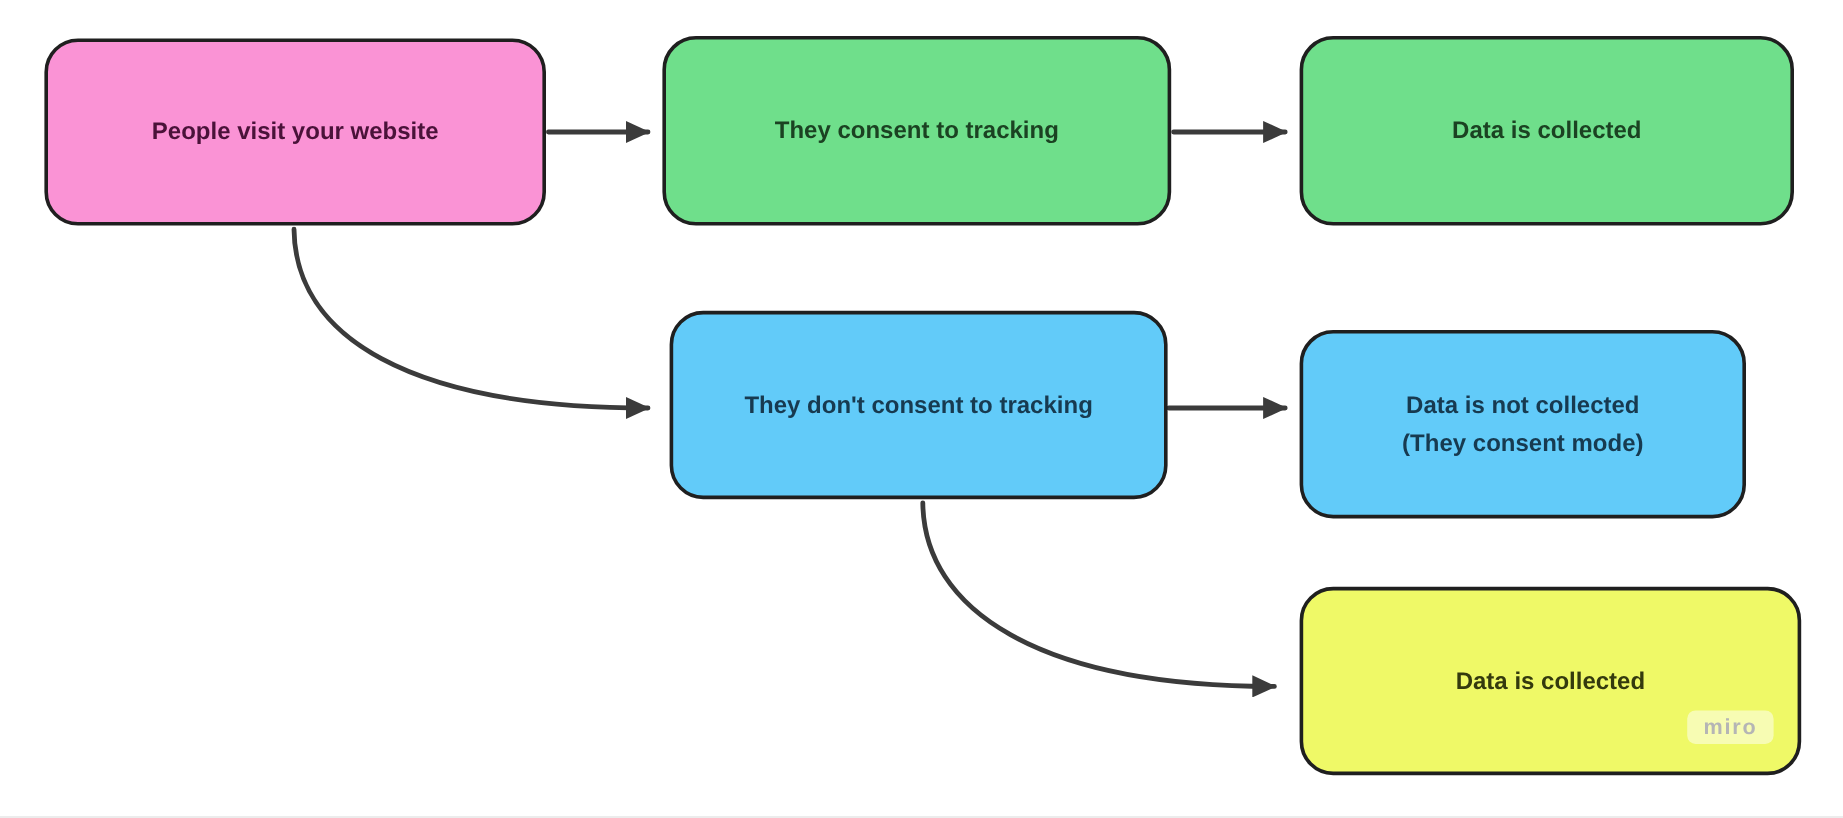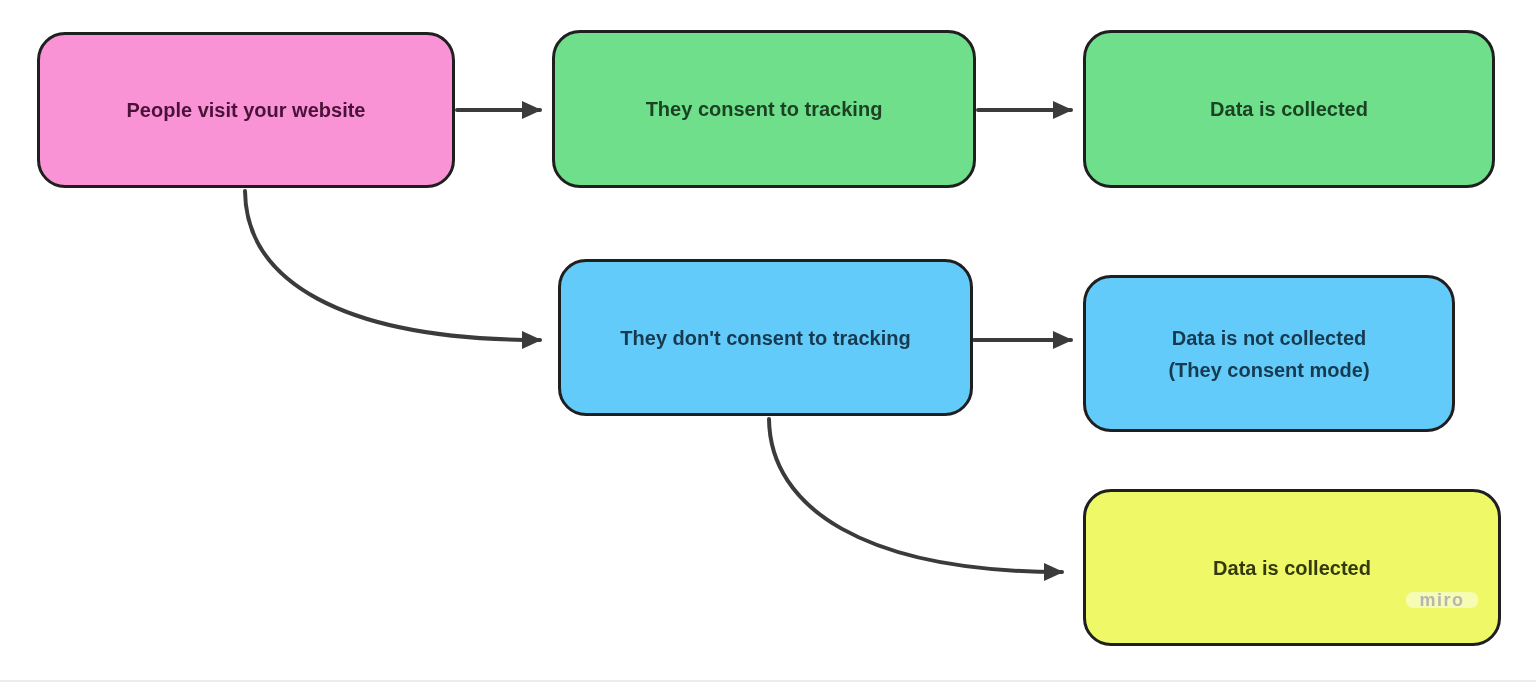--- a/index.html
+++ b/index.html
@@ -41,21 +41,21 @@
   .edge {
     fill: none;
     stroke: #3b3b3b;
     stroke-width: 4;
     stroke-linecap: round;
   }
 
   .watermark {
     position: absolute;
     left: 1406px; top: 592px;
-    width: 72px; height: 16px;
+    width: 72px; height: 28px;
     background: rgba(255,255,255,0.5);
     border-radius: 7px;
     display: flex;
     align-items: center;
     justify-content: center;
     font-weight: bold;
     font-size: 18px;
     letter-spacing: 1.5px;
     color: #b5b5b5;
   }

